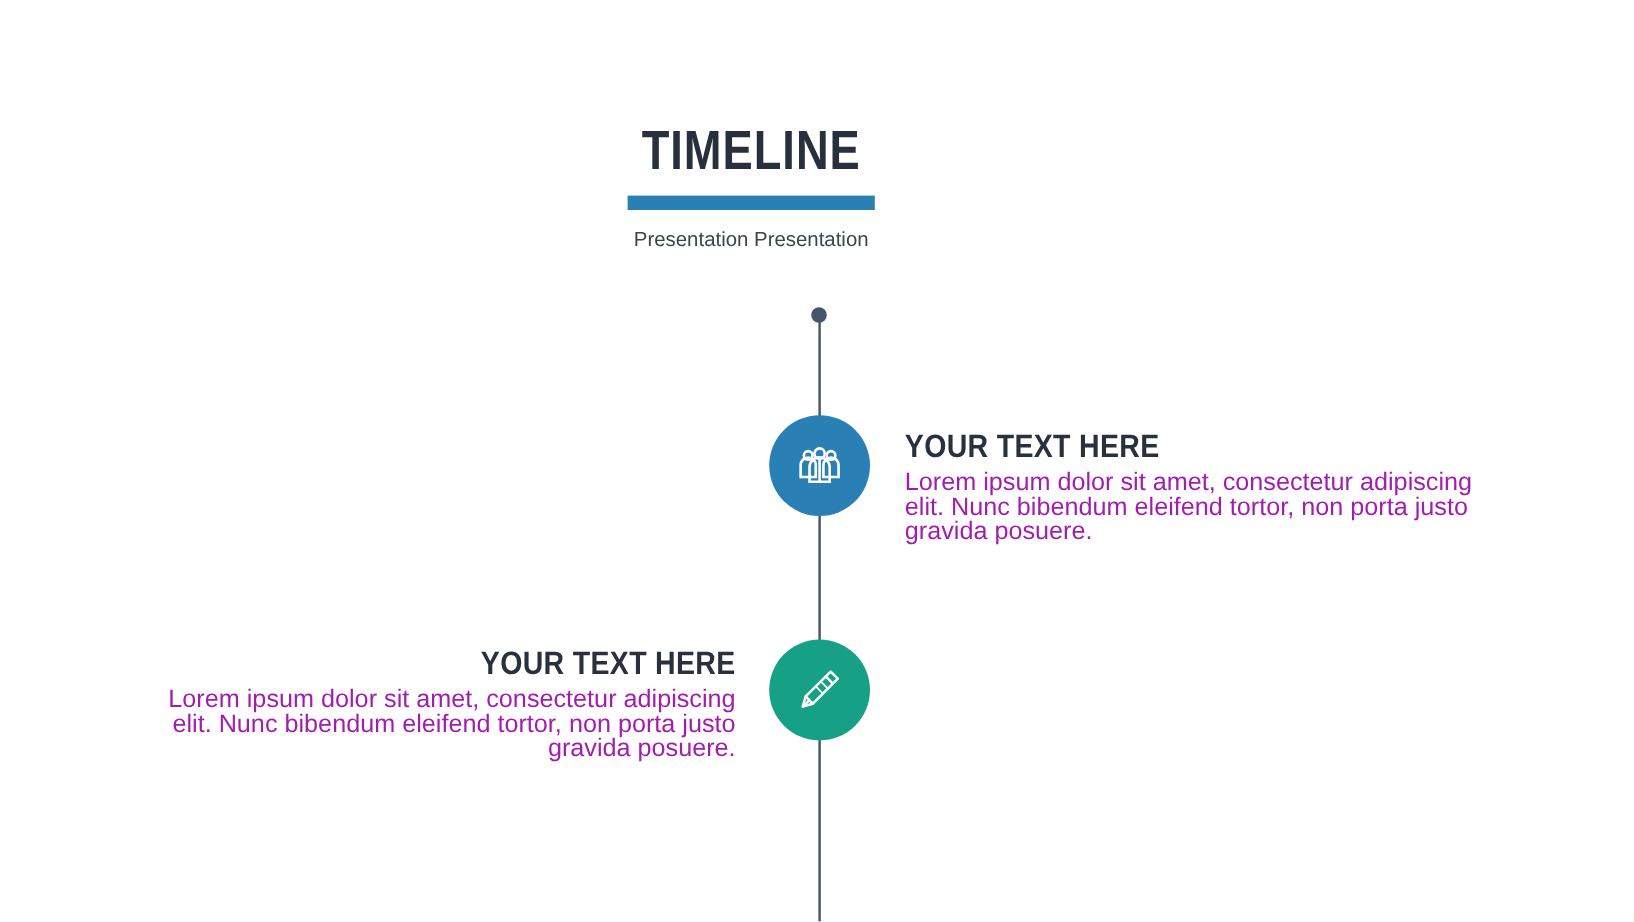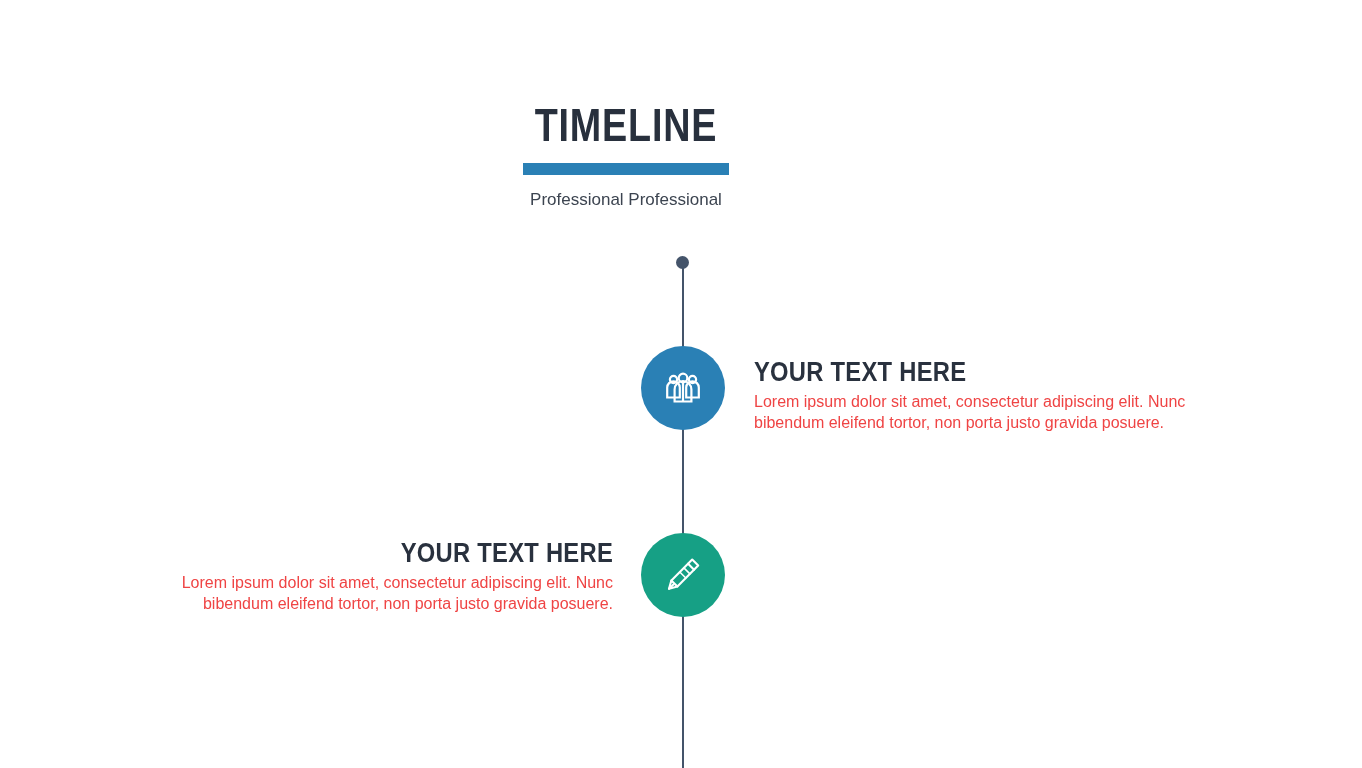--- a/index.html
+++ b/index.html
@@ -97,23 +97,23 @@
     font-size: 27px;
     line-height: 30px;
     font-weight: bold;
     letter-spacing: 0.3px;
     color: #29313e;
     text-transform: uppercase;
     margin: 0;
     white-space: nowrap;
   }
   .entry-body {
-    font-size: 16px;
+    font-size: 21px;
     line-height: 20.5px;
-    color: #ef4444;
+    color: #a21caf;
     margin: 5px 0 0 0;
   }
 
   .entry-right {
     position: absolute;
     left: 754px;
     top: 357px;
     width: 500px;
     text-align: left;
   }
@@ -135,21 +135,21 @@
   }
 </style>
 </head>
 <body>
 
 <div class="slide">
 
   <div class="header">
     <h1 class="slide-title">TIMELINE</h1>
     <div class="title-rule"></div>
-    <p class="slide-subtitle">Professional Professional</p>
+    <p class="slide-subtitle">Presentation Presentation</p>
   </div>
 
   <div class="spine-dot"></div>
   <div class="spine"></div>
 
   <div class="node node-1">
     <span>
       <svg width="42" height="42" viewBox="0 0 42 42" aria-hidden="true">
         <g fill="none" stroke="#ffffff" stroke-width="2.2">
 

